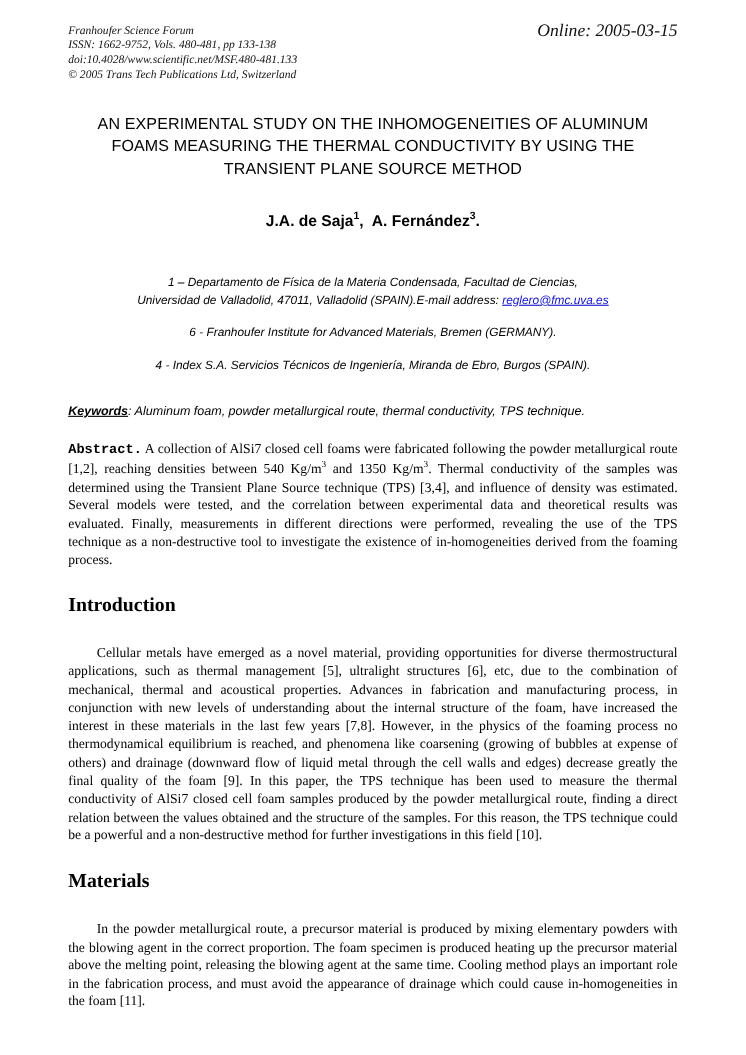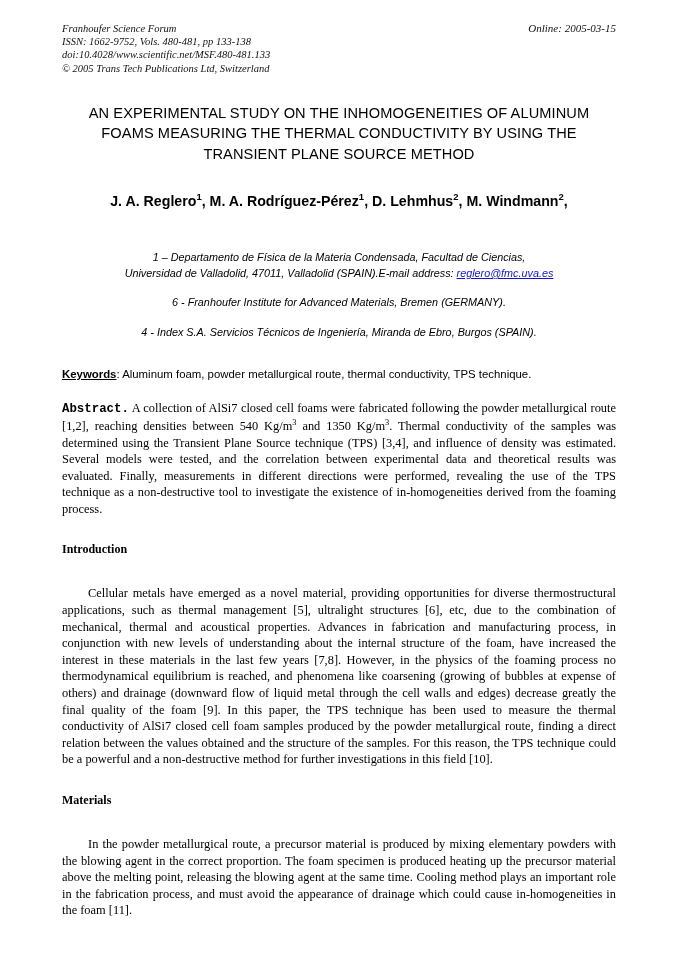--- a/index.html
+++ b/index.html
@@ -34,21 +34,21 @@
     line-height: 13.2px;
     color: #111;
   }
   .journal-header .left {
     width: 420px;
   }
   .journal-header .online {
     position: absolute;
     right: 0;
     top: 0;
-    font-size: 11px;
+    font-size: 16px;
     white-space: nowrap;
   }
   .journal-header .line { display: block; }
 
   
   .doc-title {
     margin-top: 28px;
     text-align: center;
     font-family: "Liberation Sans", "DejaVu Sans", sans-serif;
     font-weight: normal;
@@ -89,20 +89,21 @@
     text-decoration: underline;
     font-style: italic;
   }
 
   
   .keywords {
     margin-top: 26px;
     font-family: "Liberation Sans", "DejaVu Sans", sans-serif;
     font-size: 11.4px;
     line-height: 16px;
+    font-style: italic;
   }
   .keywords .kw-label {
     font-weight: bold;
     text-decoration: underline;
   }
 
   
   .abstract {
     margin-top: 18px;
     font-family: "Liberation Serif", "DejaVu Serif", serif;
@@ -110,21 +111,21 @@
     line-height: 16.6px;
     text-align: justify;
     text-justify: inter-word;
   }
   .abstract .ab-label { font-weight: bold; font-family: Liberation Mono, monospace; }
 
   .section-heading {
     margin-top: 24px;
     font-family: "Liberation Serif", "DejaVu Serif", serif;
     font-weight: bold;
-    font-size: 12px;
+    font-size: 18px;
     line-height: 16px;
   }
 
   .body-para {
     margin-top: 28px;
     font-family: "Liberation Serif", "DejaVu Serif", serif;
     font-size: 12.4px;
     line-height: 16.6px;
     text-align: justify;
     text-justify: inter-word;
@@ -148,21 +149,21 @@
       <span class="line">ISSN: 1662-9752, Vols. 480-481, pp 133-138</span>
       <span class="line">doi:10.4028/www.scientific.net/MSF.480-481.133</span>
       <span class="line">© 2005 Trans Tech Publications Ltd, Switzerland</span>
     </div>
     <div class="online">Online: 2005-03-15</div>
   </div>
 
   <h1 class="doc-title">AN EXPERIMENTAL STUDY ON THE INHOMOGENEITIES OF ALUMINUM FOAMS MEASURING THE THERMAL CONDUCTIVITY BY USING THE TRANSIENT PLANE SOURCE METHOD</h1>
 
   <div class="authors">
-    <div id="author-line-1"><span>J. A. Reglero</span><sup>1</sup><span>, </span><span>M. A. Rodríguez-Pérez</span><sup>1</sup><span>, </span><span>D. Lehmhus</span><sup>2</sup><span>, </span><span>M. Windmann</span><sup>2</sup><span>,</span></div>
+    <div id="author-line-2"><span>J.A. de Saja</span><sup>1</sup><span>,&nbsp; </span><span>A. Fernández</span><sup>3</sup><span>.</span></div>
   </div>
 
   <div class="affiliations" id="affiliation-list">
       <div class="affil-block">
         <span class="affil-line">1 – Departamento de Física de la Materia Condensada, Facultad de Ciencias,</span>
         <span class="affil-line">Universidad de Valladolid, 47011, Valladolid (SPAIN).E-mail address: <a class="email-link" href="#">reglero@fmc.uva.es</a></span>
       </div>
       <div class="affil-block">
         <span class="affil-line">6 - Franhoufer Institute for Advanced Materials, Bremen (GERMANY).</span>
       </div>

